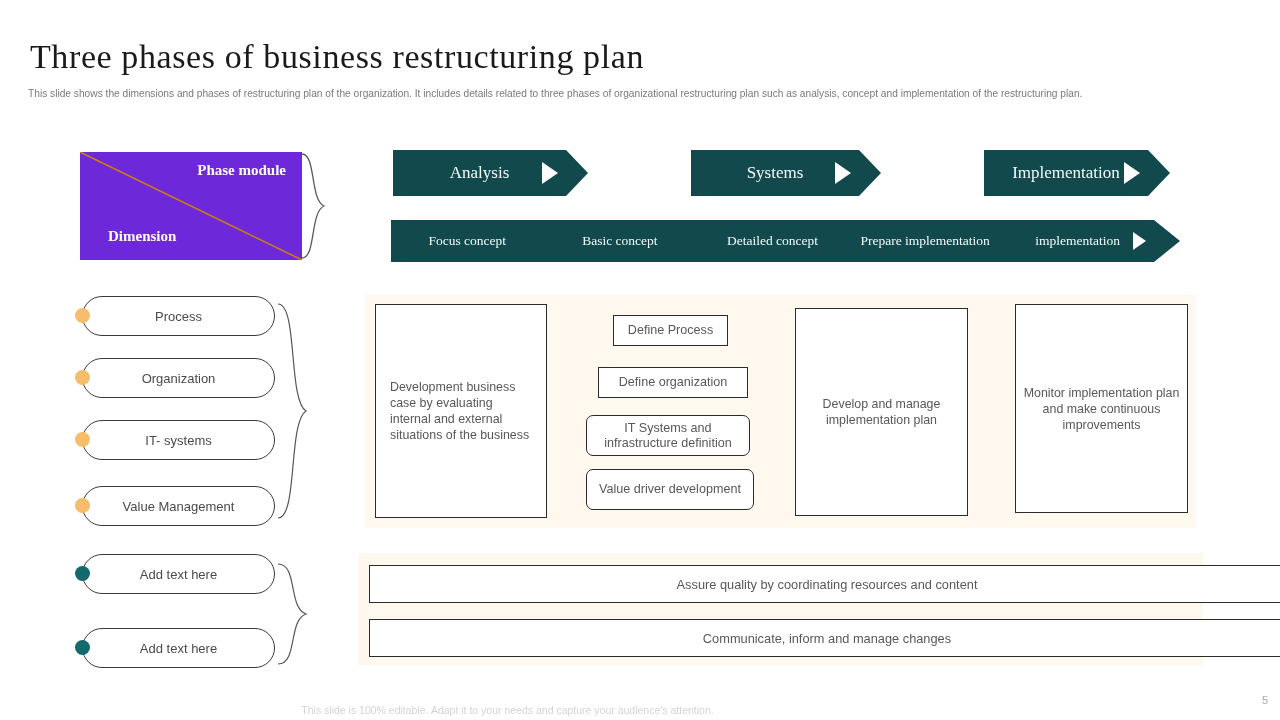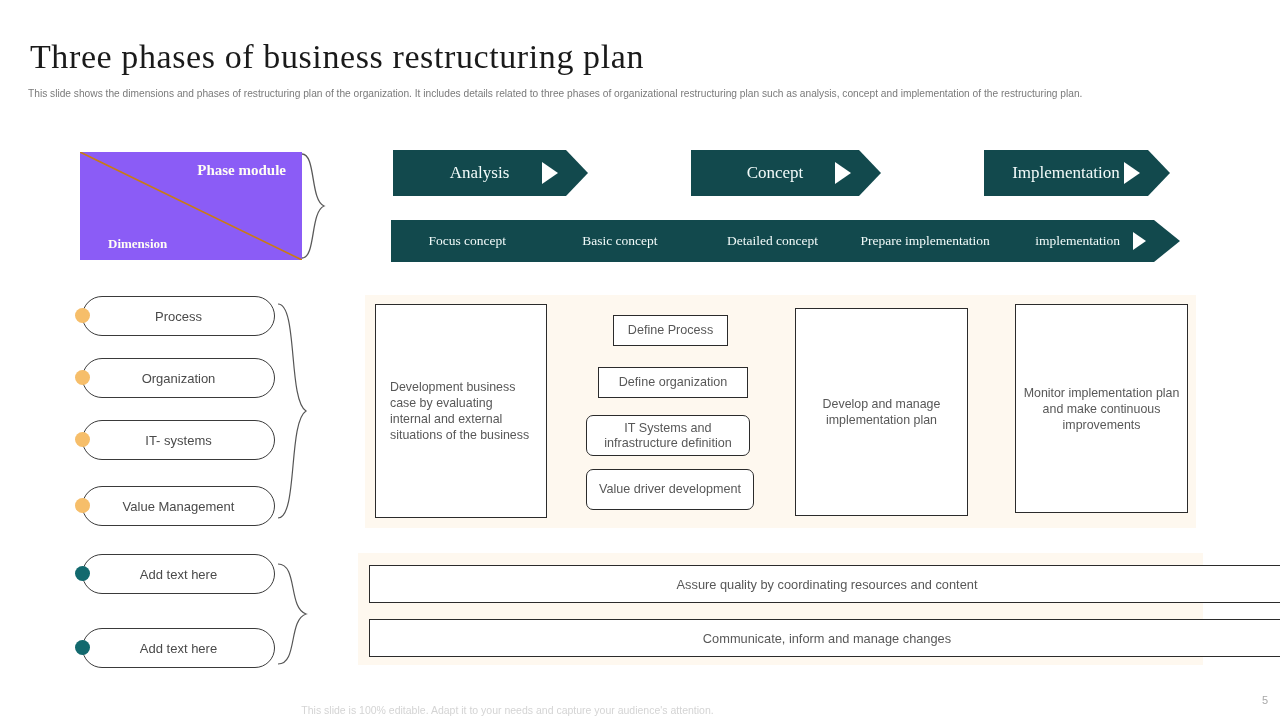--- a/index.html
+++ b/index.html
@@ -37,44 +37,44 @@
     color: #7a7a7a;
   }
 
   
   #phase-module-box {
     position: absolute;
     left: 80px;
     top: 152px;
     width: 222px;
     height: 108px;
-    background: #8b5cf6;
+    background: #6d28d9;
     overflow: hidden;
   }
   #phase-module-box .diag {
     position: absolute;
     left: 0; top: 0;
     width: 100%; height: 100%;
   }
   #phase-module-label {
     position: absolute;
     right: 16px;
     top: 10px;
     font-family: "Liberation Serif", serif;
     font-weight: bold;
     font-size: 15px;
     color: #FFFDF5;
   }
   #dimension-label {
     position: absolute;
     left: 28px;
-    bottom: 8px;
+    bottom: 15px;
     font-family: "Liberation Serif", serif;
     font-weight: bold;
-    font-size: 13px;
+    font-size: 15px;
     color: #FFFDF5;
   }
   #phase-module-brace {
     position: absolute;
     left: 300px;
     top: 152px;
     width: 36px;
     height: 110px;
   }
 
@@ -317,21 +317,21 @@
 </div>
 <svg id="phase-module-brace" viewBox="0 0 36 110">
   <path d="M2 2 C 16 2, 10 48, 24 54 C 10 60, 16 106, 2 106" fill="none" stroke="#5a5a5a" stroke-width="1.3"></path>
 </svg>
 
 <div class="phase-arrow" id="phase-arrow-0">
   <span>Analysis</span>
   <span class="inner-tri"></span>
 </div>
 <div class="phase-arrow" id="phase-arrow-1">
-  <span>Concept</span>
+  <span>Systems</span>
   <span class="inner-tri"></span>
 </div>
 <div class="phase-arrow" id="phase-arrow-2">
   <span>Implementation</span>
   <span class="inner-tri"></span>
 </div>
 
 <div id="subphase-band">
   <div class="sub-item">Focus concept</div>
   <div class="sub-item">Basic  concept</div>

